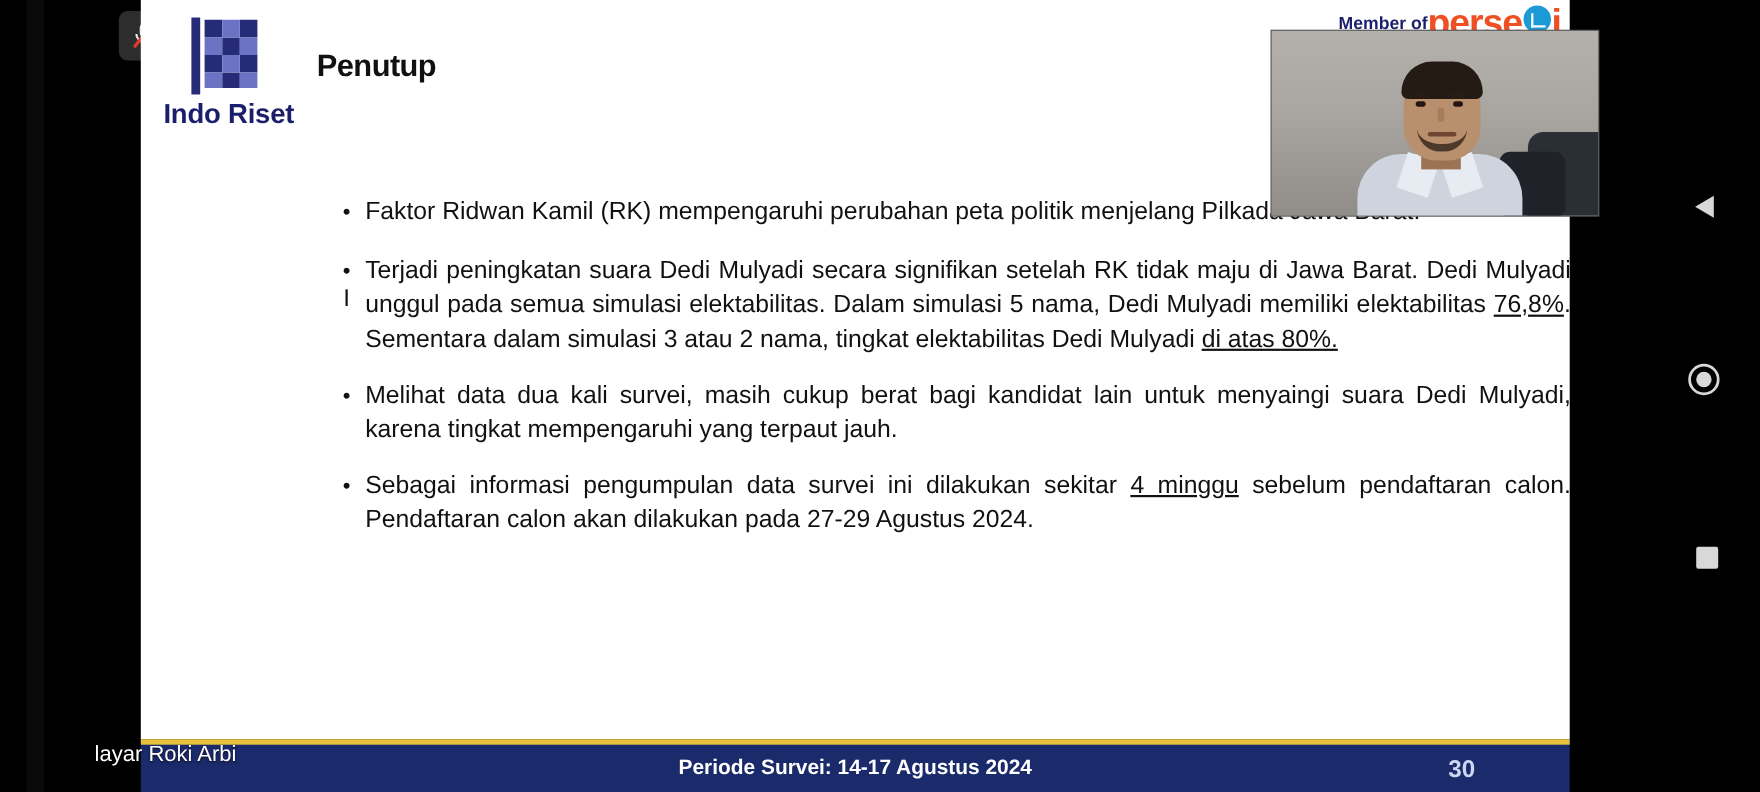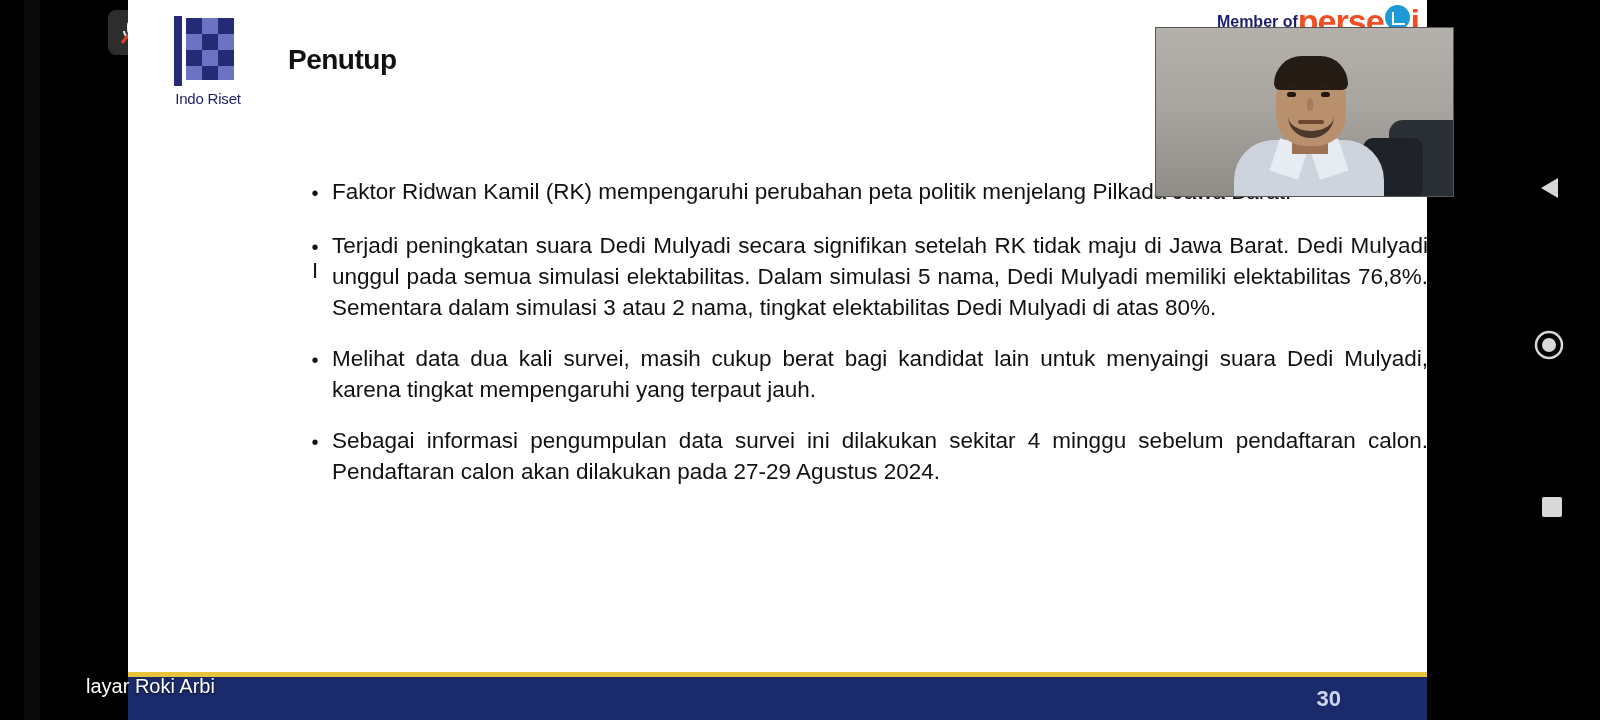--- a/index.html
+++ b/index.html
@@ -37,21 +37,21 @@
   
   #logo {
     position: absolute; left: 20px; top: 8px; width: 120px; height: 112px;
   }
   #logo .flag {
     position: absolute; left: 22px; top: 6px; width: 74px; height: 74px;
   }
   #logo .brand {
     position: absolute; left: 0; top: 82px; width: 120px;
     text-align: center;
-    font-size: 15px; font-weight: normal; color: #1b1f6b;
+    font-size: 25px; font-weight: bold; color: #1b1f6b;
     letter-spacing: -0.2px;
   }
 
   
   #slide-title {
     position: absolute; left: 160px; top: 44px;
     font-size: 28px; font-weight: bold; color: #111;
     letter-spacing: -0.5px;
   }
 
@@ -93,21 +93,21 @@
     width: 34px; flex: 0 0 34px;
     font-size: 20px; color: #111; line-height: 34px;
     text-align: center;
   }
   .bullet-text {
     flex: 1;
     font-size: 22.5px; color: #111;
     line-height: 31px;
     text-align: justify;
   }
-  .u { }
+  .u { text-decoration: underline; }
 
   
   #footer {
     position: absolute; left: 128px; top: 672px;
     width: 1299px; height: 48px;
     background: #1b2a6b;
     border-top: 5px solid #e8c33c;
   }
   #footer-center {
     position: absolute; left: 0; top: 0; width: 100%;
@@ -301,20 +301,21 @@
         <div class="bullet-row">
           <div class="bullet-dot">•</div>
           <div class="bullet-text"><span>Sebagai informasi pengumpulan data survei ini dilakukan sekitar </span><span class="u">4 minggu</span><span> sebelum pendaftaran calon. Pendaftaran calon akan dilakukan pada 27-29 Agustus 2024.</span></div>
         </div>
       </div>
 
     <div id="text-caret">I</div>
   </div>
 
   <div id="footer">
+    <div id="footer-center">Periode Survei: 14-17 Agustus 2024</div>
     <div id="footer-page">30</div>
   </div>
 
   <div id="presenter-name">layar Roki Arbi</div>
 
   <div id="webcam">
     <div class="wall"></div>
     <div class="chair"></div>
     <div class="chair2"></div>
     <div class="torso"></div>

